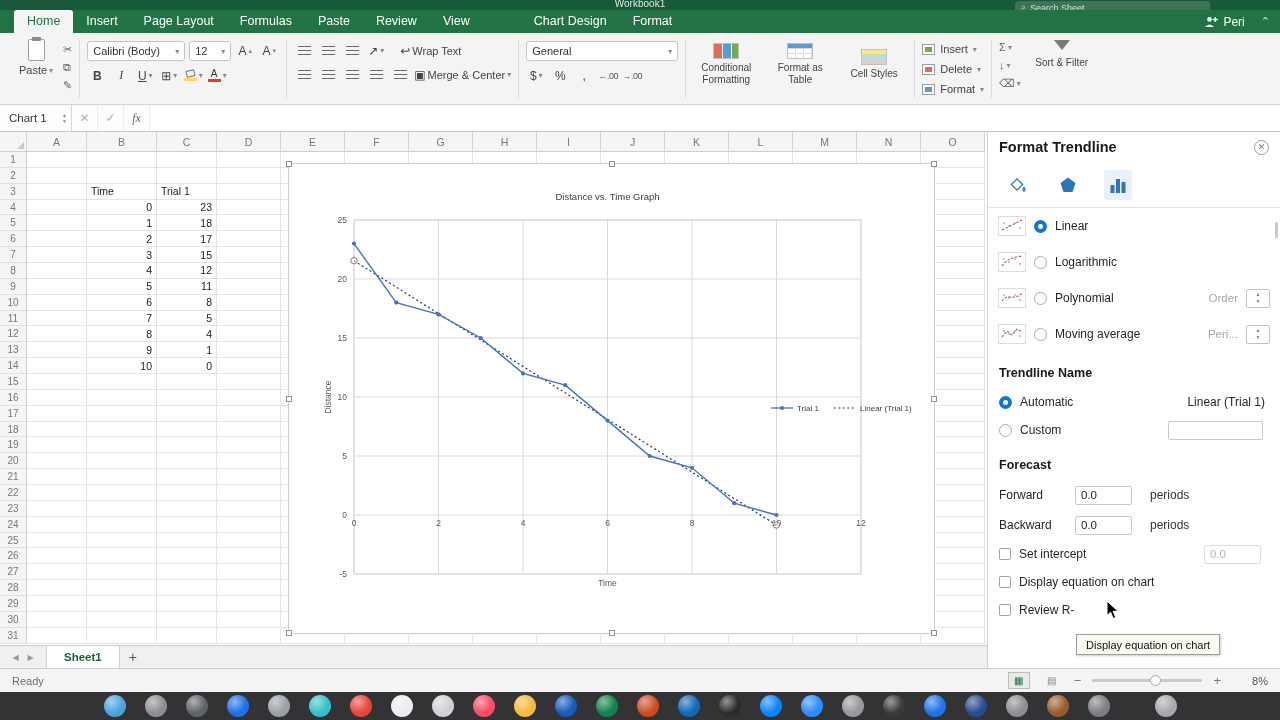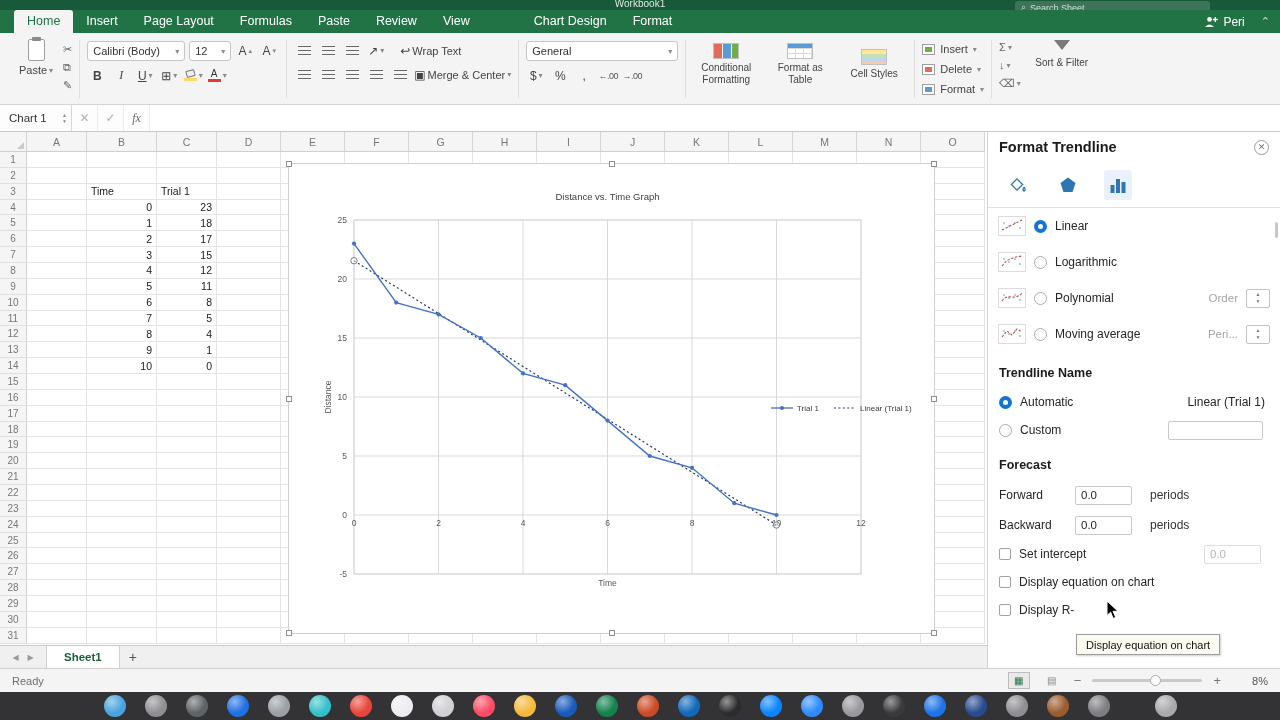--- a/index.html
+++ b/index.html
@@ -1156,21 +1156,21 @@
       <span class="checkbox"></span>
       <span class="p-label">Set intercept</span>
       <span class="p-input numbox dis">0.0</span>
     </div>
     <div class="p-row">
       <span class="checkbox"></span>
       <span class="p-label">Display equation on chart</span>
     </div>
     <div class="p-row">
       <span class="checkbox"></span>
-      <span class="p-label">Display R-</span>
+      <span class="p-label">Review R-</span>
     </div>
 
     <div class="tooltip">Display equation on chart</div>
     <svg class="cursor" width="14" height="20" viewBox="0 0 14 20">
       <path d="M1 1 L1 15.5 L4.6 12.2 L7.2 18.4 L9.7 17.3 L7.1 11.3 L12 11.3 Z" fill="#000" stroke="#fff" stroke-width="1"></path>
     </svg>
   </div>
 </div>
 
 <div class="statusbar">

